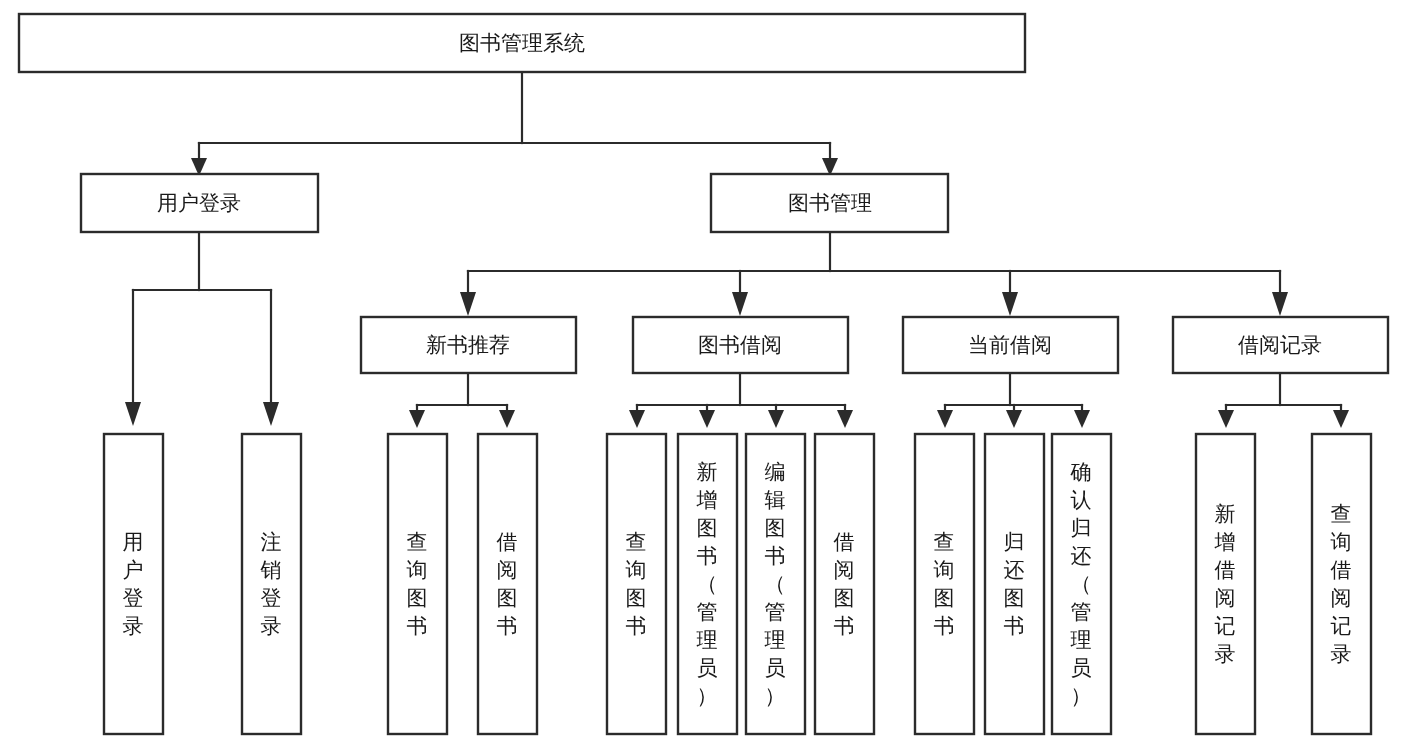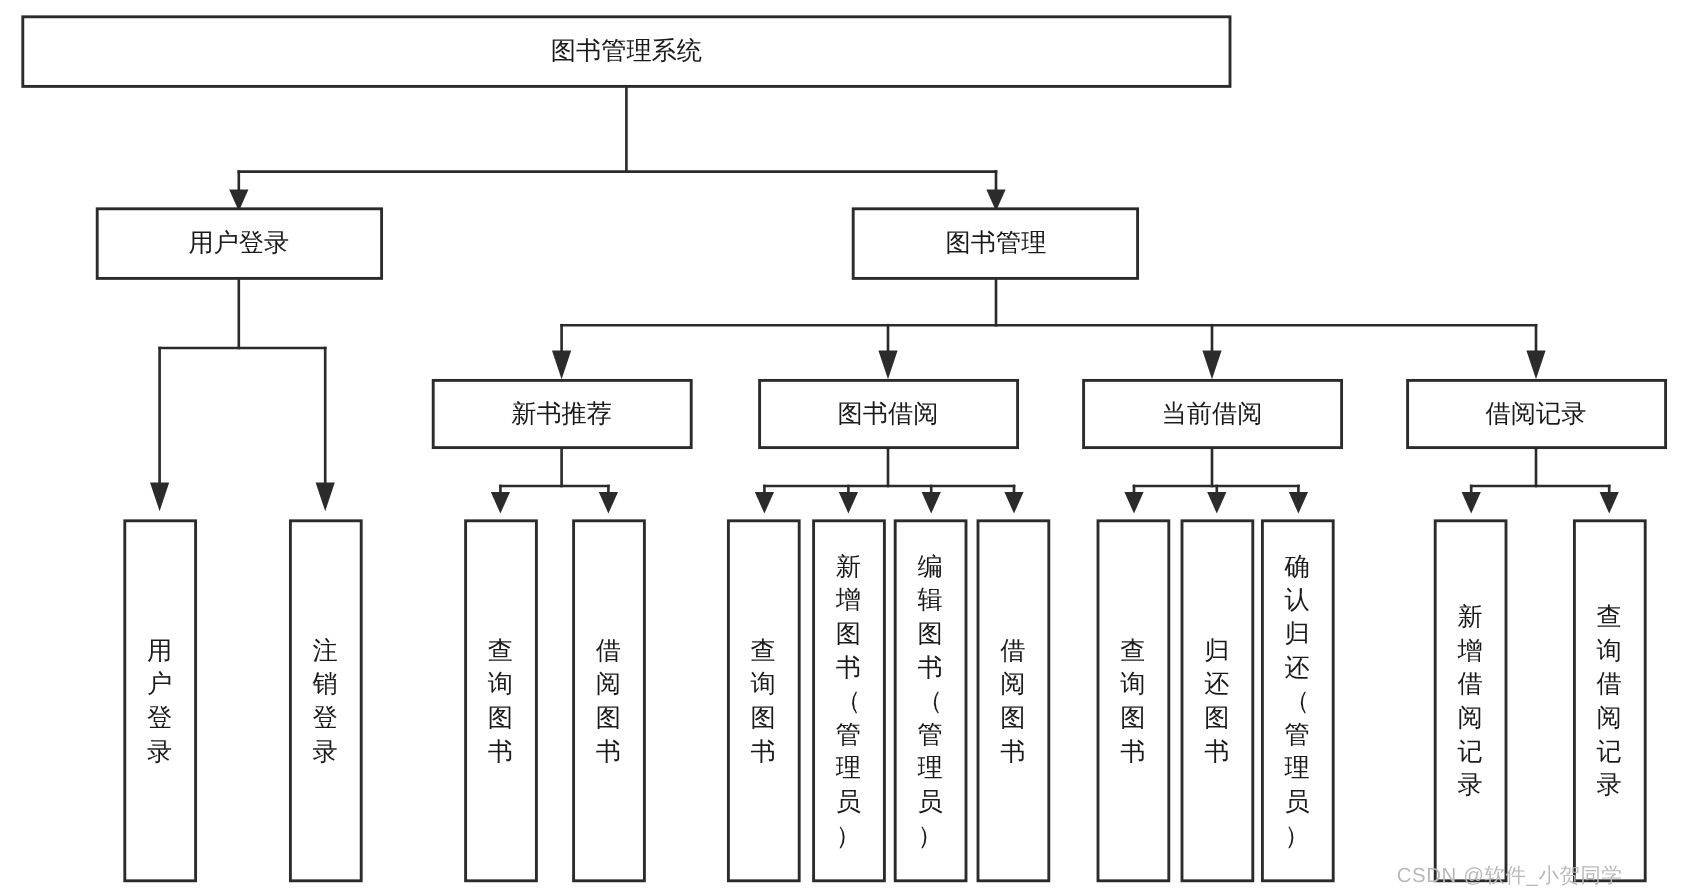--- a/index.html
+++ b/index.html
@@ -235,14 +235,13 @@
       <rect class="node-box" x="1196" y="434" width="59" height="300"></rect>
       <text class="node-label-v vert" x="1225" y="521"><tspan x="1225" y="521">新</tspan><tspan x="1225" dy="28">增</tspan><tspan x="1225" dy="28">借</tspan><tspan x="1225" dy="28">阅</tspan><tspan x="1225" dy="28">记</tspan><tspan x="1225" dy="28">录</tspan></text>
     </g>
     <g>
       <rect class="node-box" x="1312" y="434" width="59" height="300"></rect>
       <text class="node-label-v vert" x="1341" y="521"><tspan x="1341" y="521">查</tspan><tspan x="1341" dy="28">询</tspan><tspan x="1341" dy="28">借</tspan><tspan x="1341" dy="28">阅</tspan><tspan x="1341" dy="28">记</tspan><tspan x="1341" dy="28">录</tspan></text>
     </g>
 
   </svg>
 
-  <div class="watermark-text">CSDN @软件_小贺同学</div>
 </div>
 
 </body></html>

